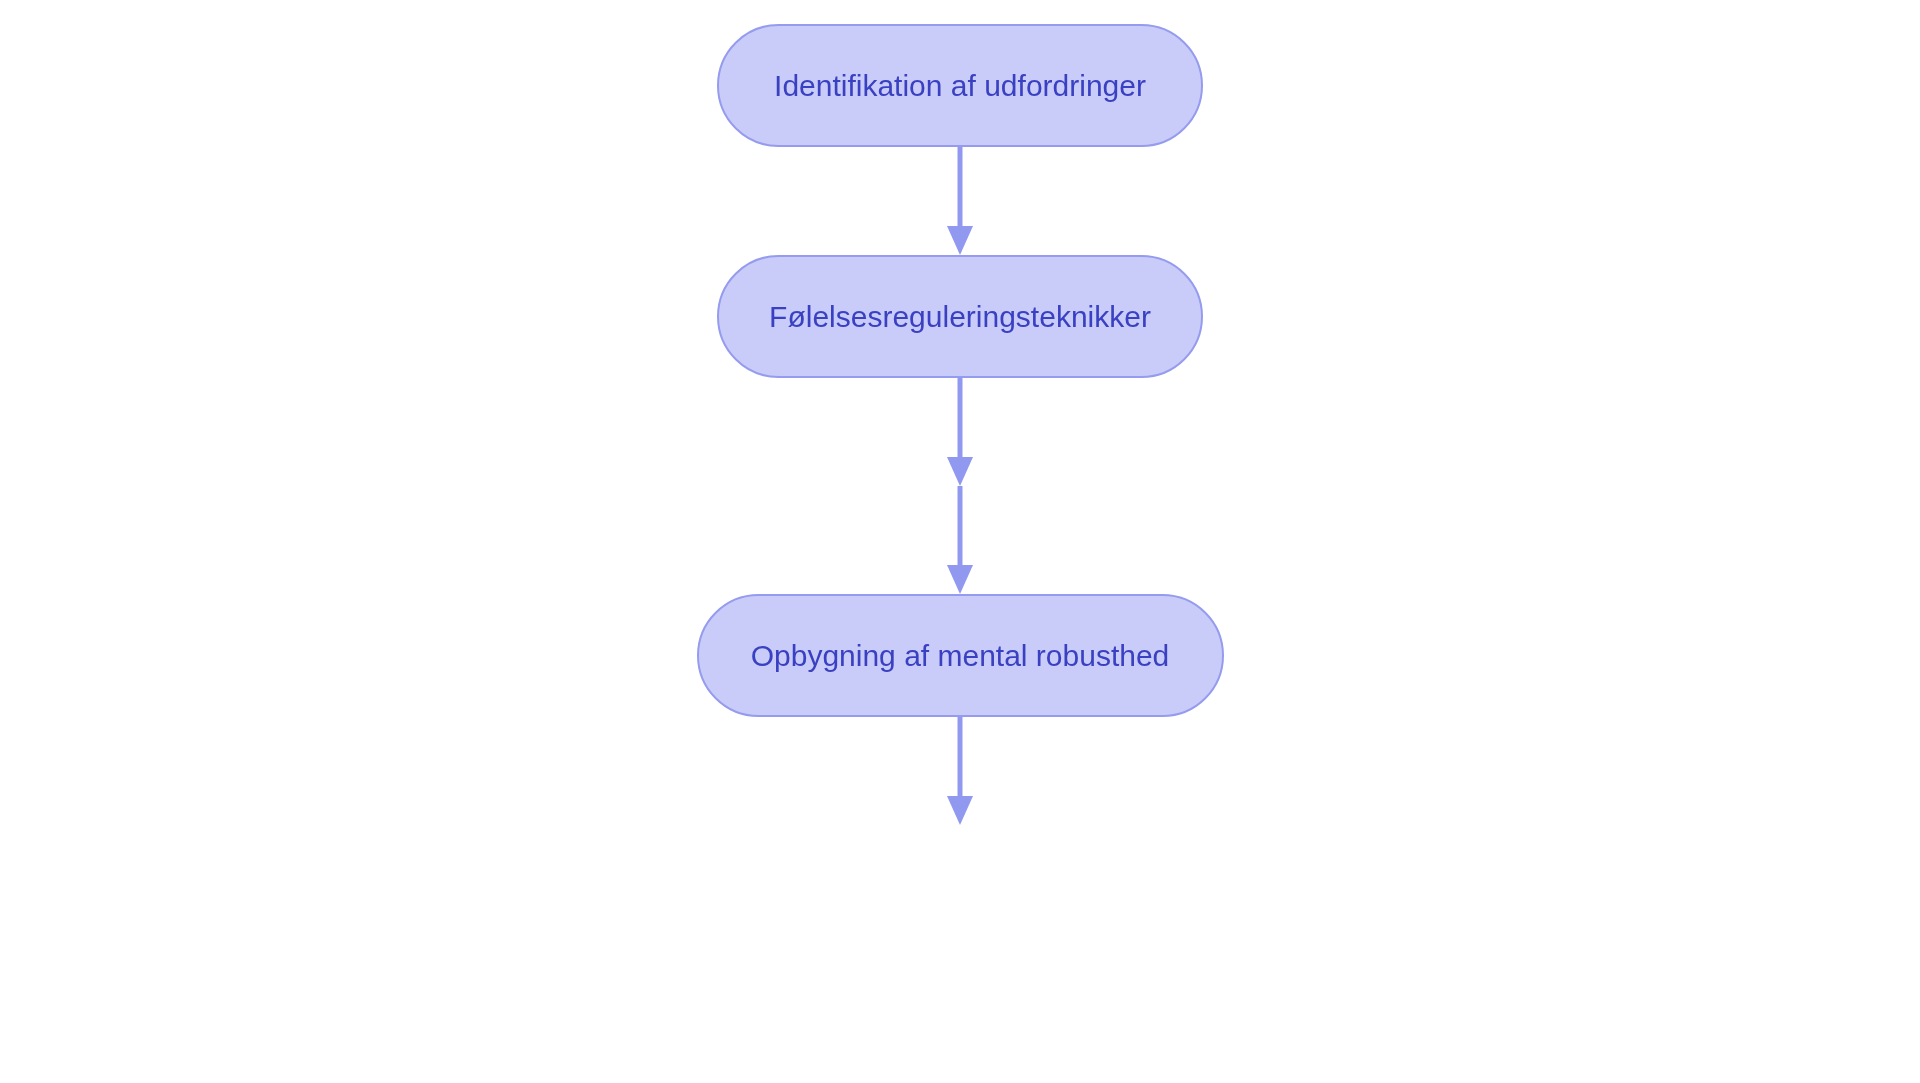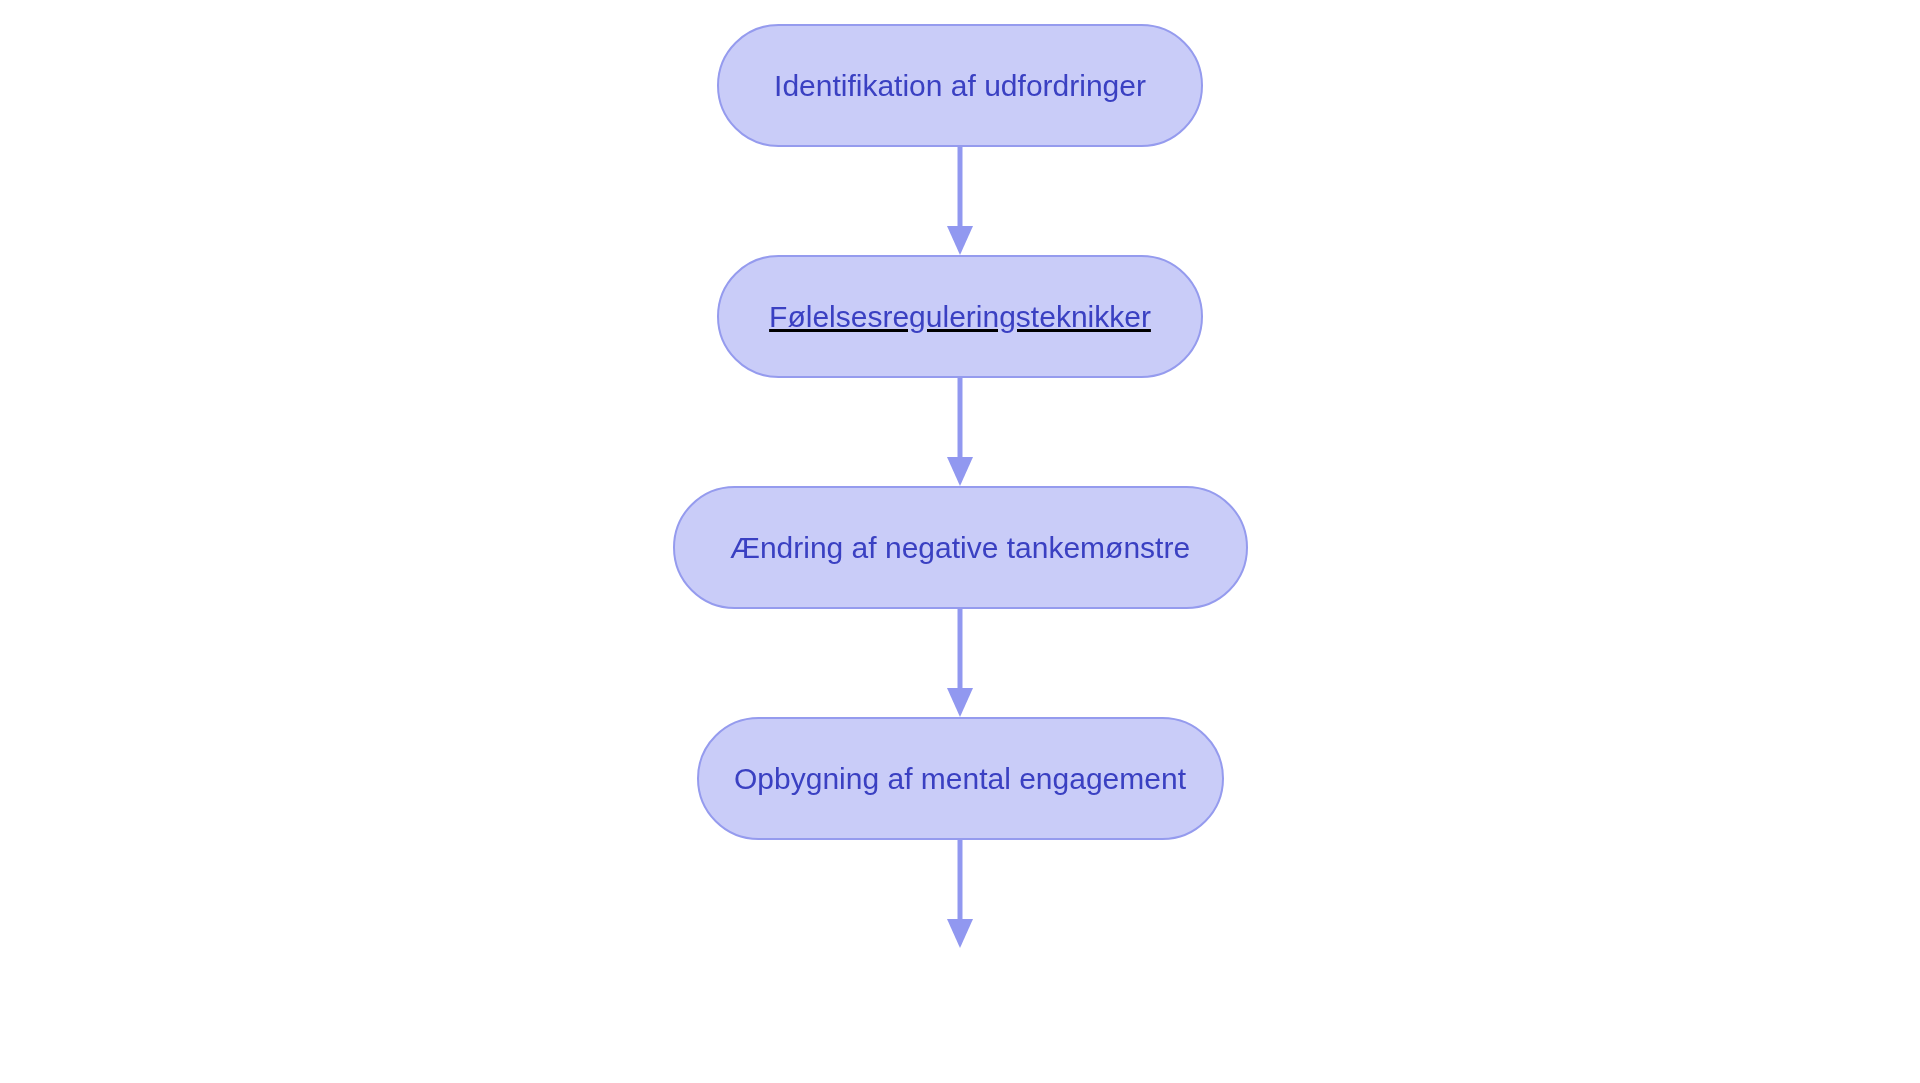--- a/index.html
+++ b/index.html
@@ -37,21 +37,21 @@
     justify-content: center;
   }
   .node-label {
     color: var(--node-text);
     font-size: 30px;
     line-height: 1;
     white-space: nowrap;
     text-align: center;
   }
   .w1 { width: 486px; }
-  .w2 { width: 486px; text-decoration: underline; }
+  .w2 { width: 486px; }
   .w3 { width: 575px; }
   .w4 { width: 527px; }
   .w5 { width: 513px; }
   .arrow {
     flex: 0 0 108px;
     height: 108px;
     width: 28px;
     display: block;
   }
   .arrow-line {
@@ -78,31 +78,28 @@
 
   <div class="node w2">
     <span class="node-label">Følelsesreguleringsteknikker</span>
   </div>
 
   <svg class="arrow" viewBox="0 0 28 108" aria-hidden="true">
     <line class="arrow-line" x1="14" y1="0" x2="14" y2="82"></line>
     <polygon class="arrow-head" points="1,79 27,79 14,108"></polygon>
   </svg>
 
-  <div class="node w3">
-    <span class="node-label">Ændring af negative tankemønstre</span>
-  </div>
 
   <svg class="arrow" viewBox="0 0 28 108" aria-hidden="true">
     <line class="arrow-line" x1="14" y1="0" x2="14" y2="82"></line>
     <polygon class="arrow-head" points="1,79 27,79 14,108"></polygon>
   </svg>
 
   <div class="node w4">
-    <span class="node-label">Opbygning af mental engagement</span>
+    <span class="node-label">Opbygning af mental robusthed</span>
   </div>
 
   <svg class="arrow" viewBox="0 0 28 108" aria-hidden="true">
     <line class="arrow-line" x1="14" y1="0" x2="14" y2="82"></line>
     <polygon class="arrow-head" points="1,79 27,79 14,108"></polygon>
   </svg>
 
 
 </div>
 

